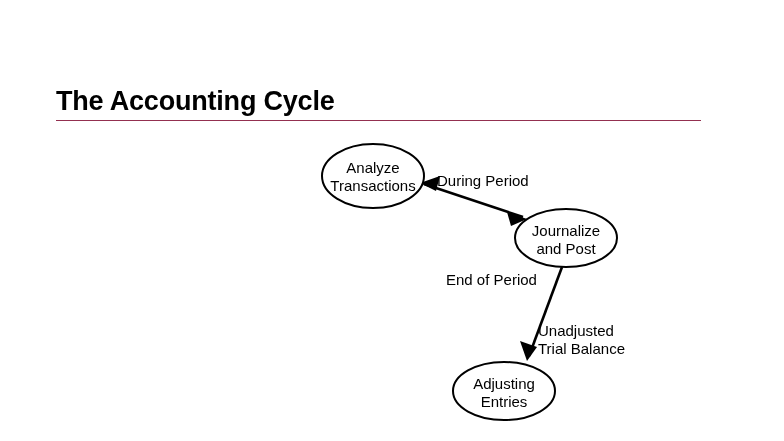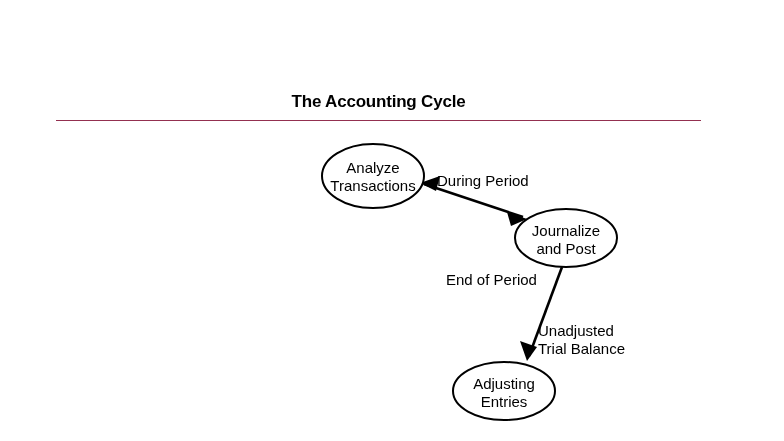--- a/index.html
+++ b/index.html
@@ -24,27 +24,26 @@
     background: #ffffff;
   }
   #title-block {
     position: absolute;
     left: 56px;
     top: 88px;
     width: 645px;
   }
   #page-title {
     font-family: "Liberation Sans", sans-serif;
-    font-size: 17px;
+    font-size: 27px;
     font-weight: bold;
     line-height: 27px;
     letter-spacing: -0.2px;
     color: #000000;
     white-space: nowrap;
-    text-align: center;
   }
   #title-rule {
     position: absolute;
     left: 56px;
     top: 120px;
     width: 645px;
     height: 1px;
     background: #933050;
   }
   #diagram {

